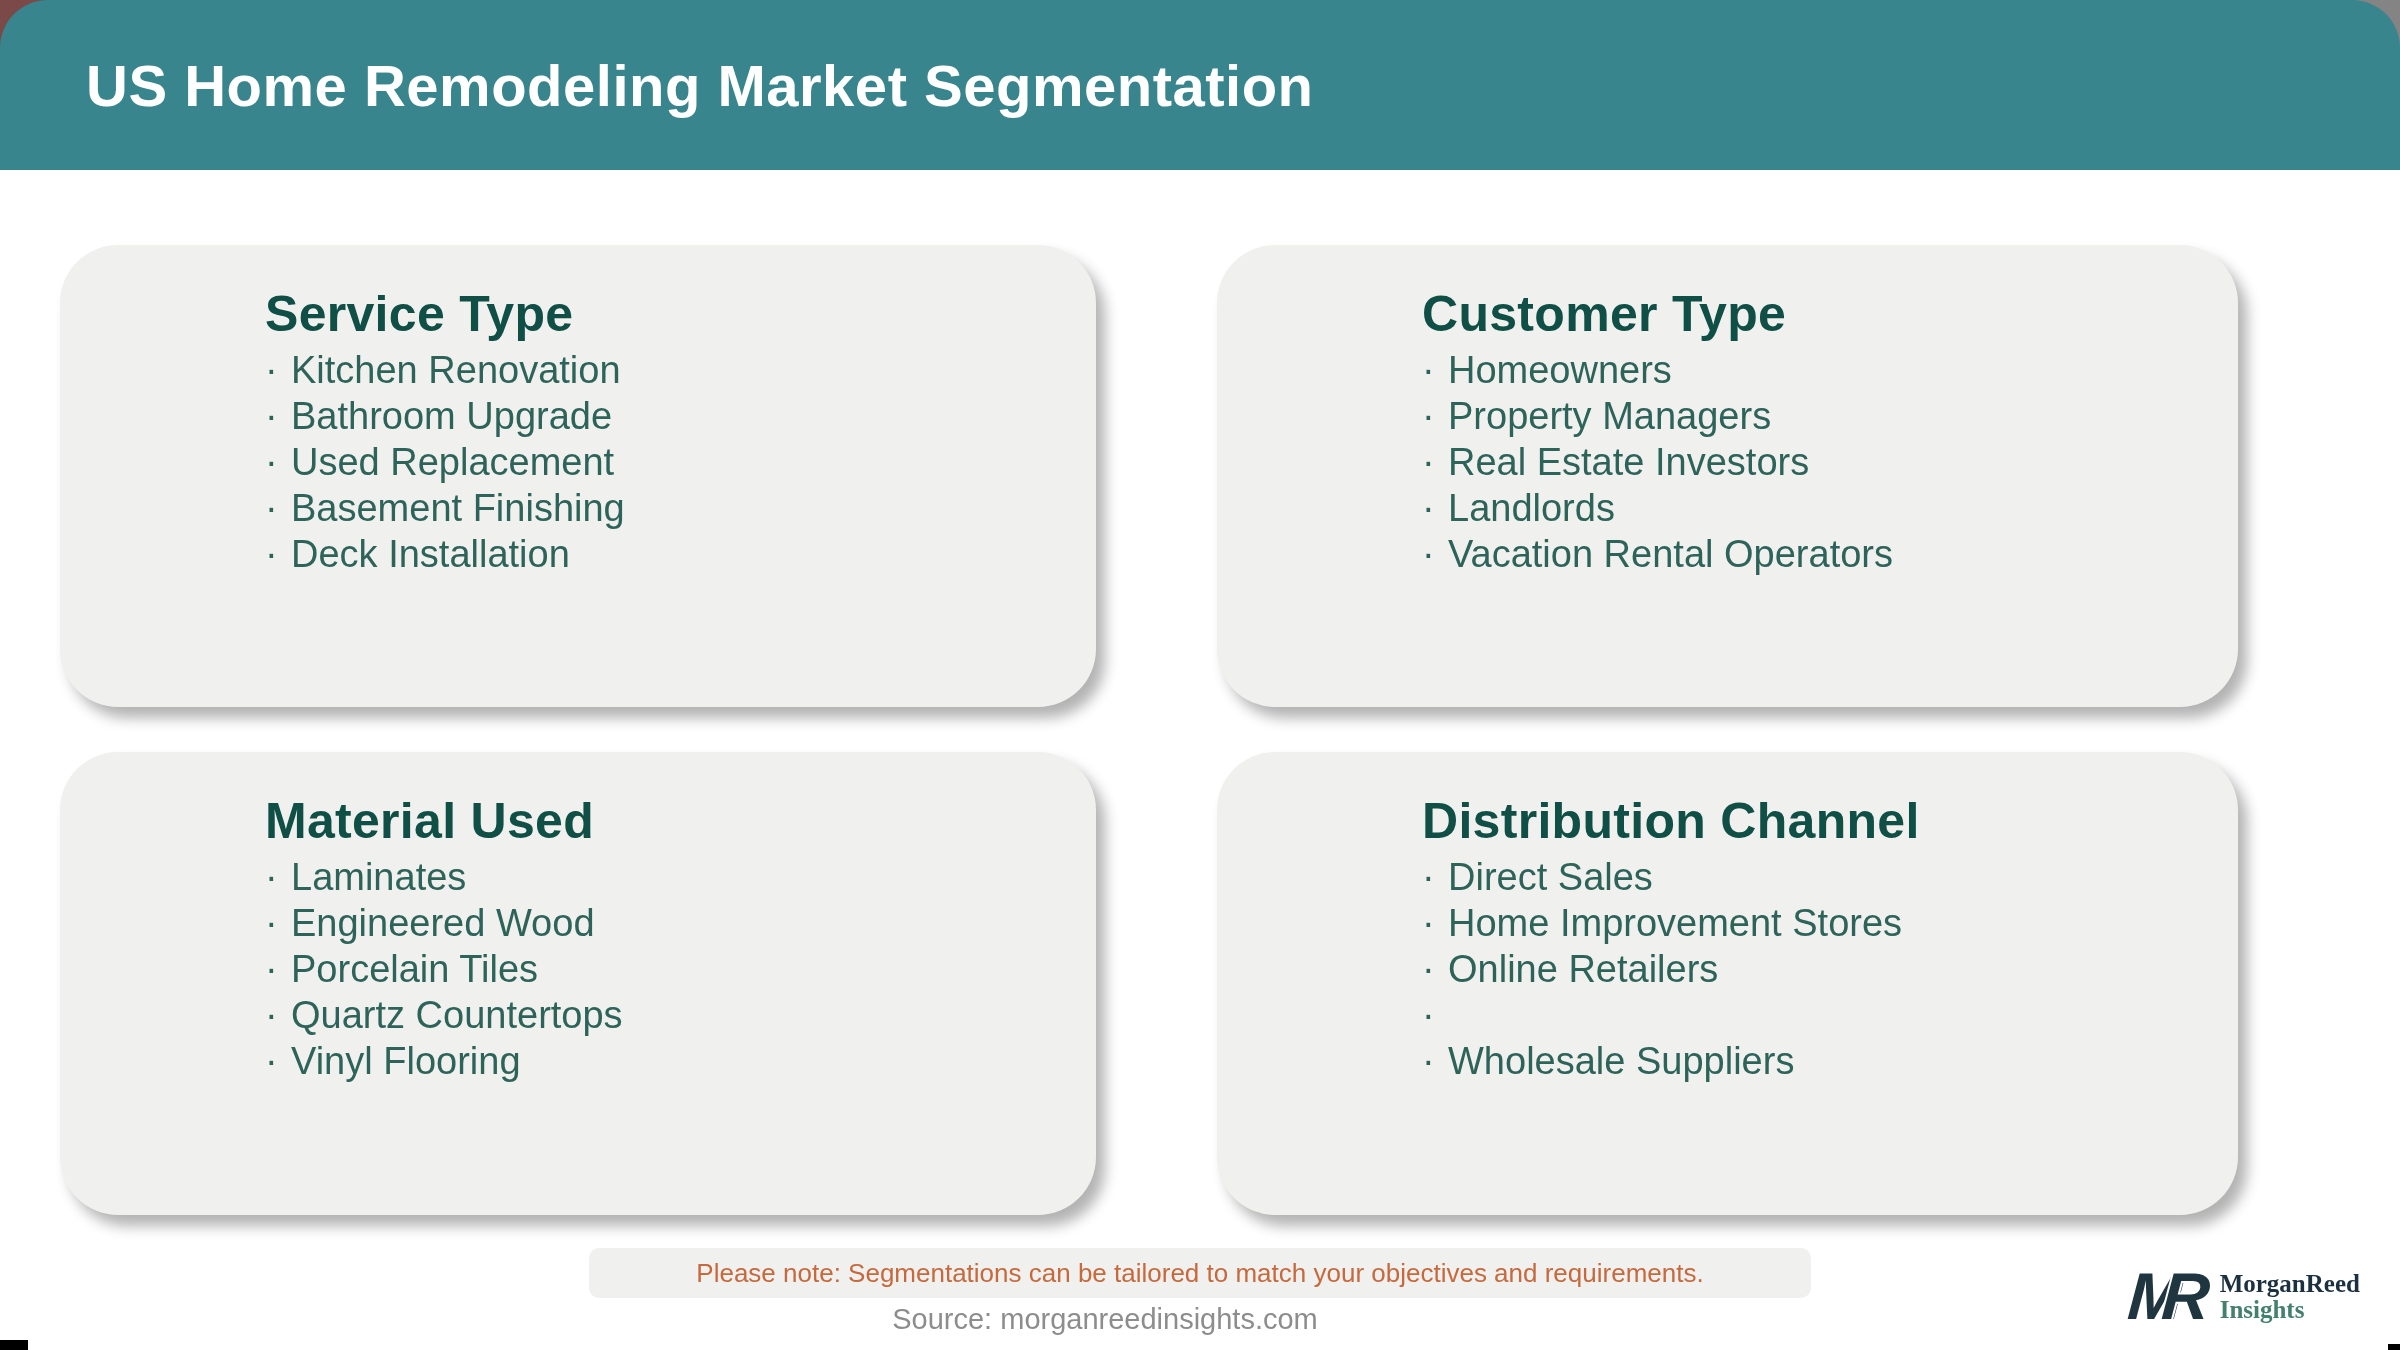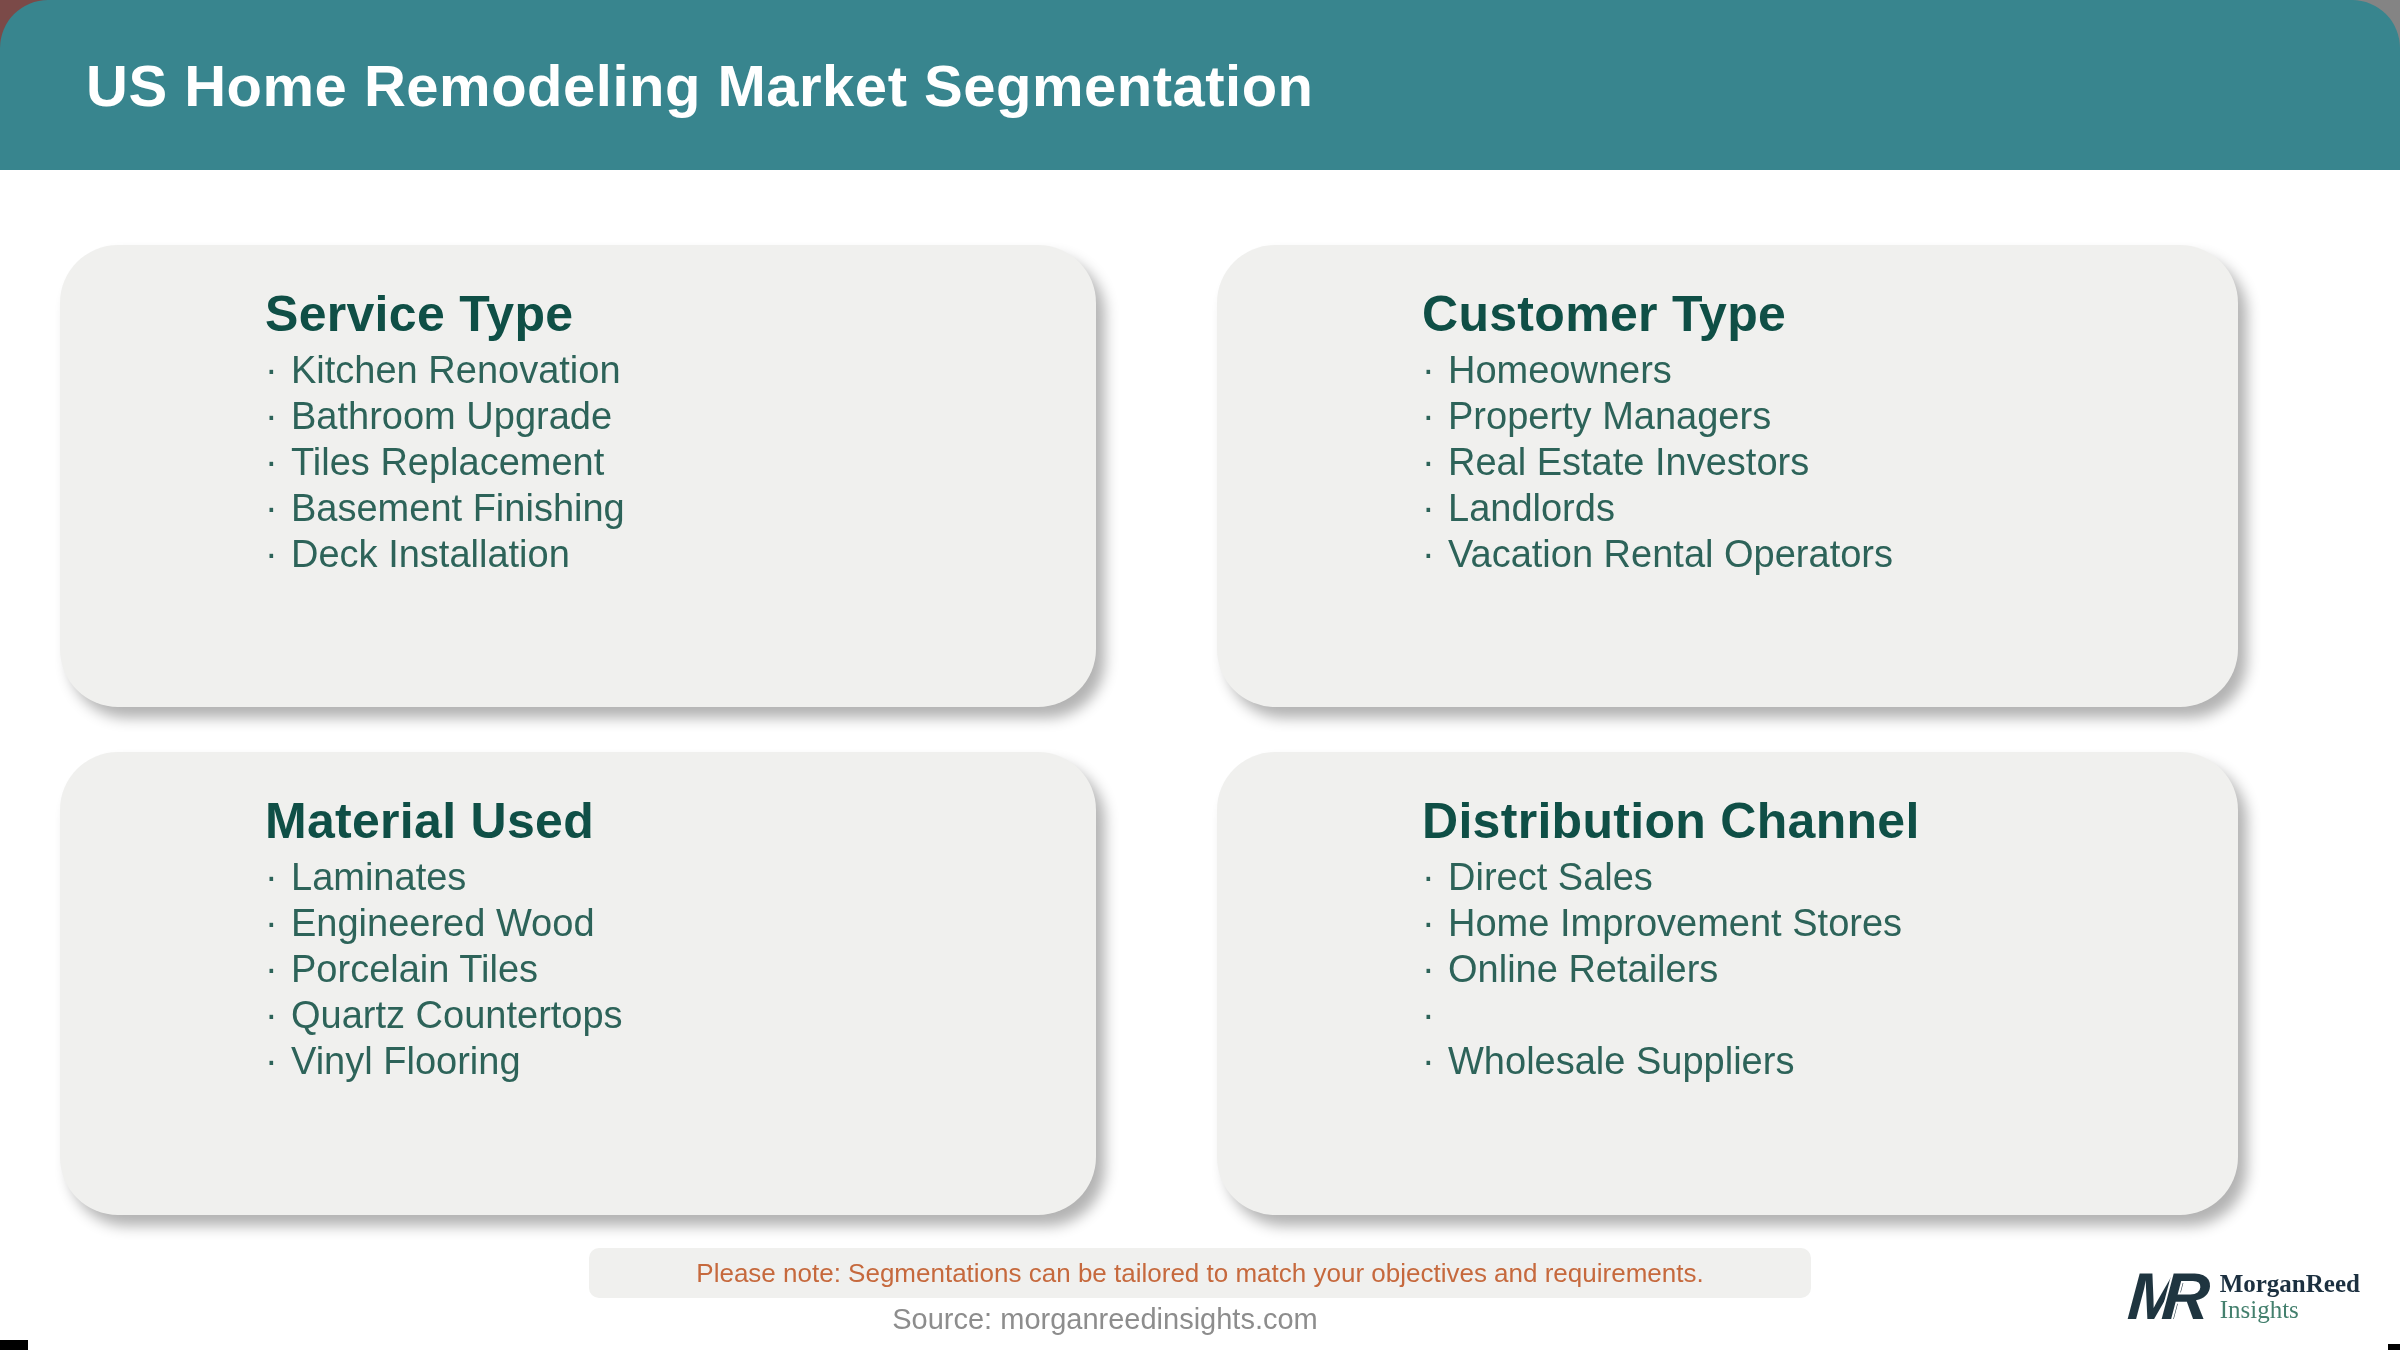--- a/index.html
+++ b/index.html
@@ -119,21 +119,21 @@
   .logo-mark .m { display: inline-block; transform: skewX(-4deg); }
   .logo-mark .r {
     display: inline-block;
     margin-left: -21px;
     transform: skewX(-4deg);
     -webkit-text-stroke: 4px #ffffff;
     paint-order: stroke fill;
   }
   .logo-text { margin-left: 10px; font-family: "Liberation Serif", serif; }
   .logo-name   { color: #1c3040; font-weight: 700; font-size: 25px; line-height: 27px; }
-  .logo-tagline{ color: #44806e; font-weight: 400; font-size: 25px; line-height: 26px; }
+  .logo-tagline{ color: #44806e; font-weight: 700; font-size: 25px; line-height: 26px; }
 
   .artifact { position: absolute; background: #000000; z-index: 2; }
   .artifact-bl { left: 0; top: 1340px; width: 28px; height: 10px; }
   .artifact-br { left: 2388px; top: 1344px; width: 12px; height: 6px; }
 </style>
 </head>
 <body>
 
 <div class="page">
 
@@ -153,21 +153,21 @@
           <span>Kitchen Renovation</span>
         </li>
 
         <li>
           <span class="dot">·</span>
           <span>Bathroom Upgrade</span>
         </li>
 
         <li>
           <span class="dot">·</span>
-          <span>Tiles Replacement</span>
+          <span>Used Replacement</span>
         </li>
 
         <li>
           <span class="dot">·</span>
           <span>Basement Finishing</span>
         </li>
 
         <li>
           <span class="dot">·</span>
           <span>Deck Installation</span>

